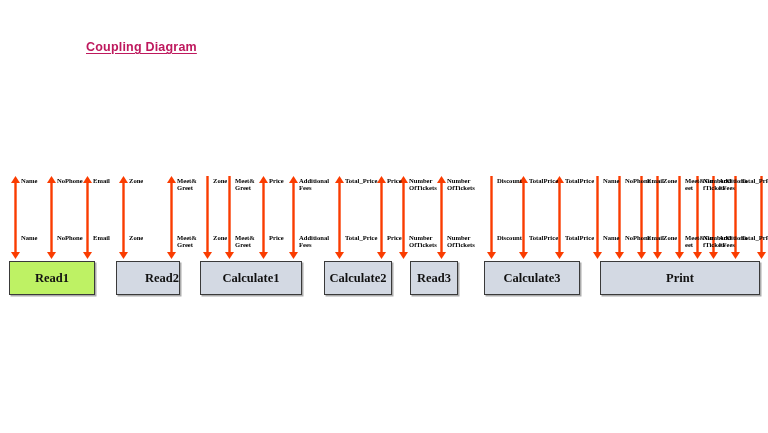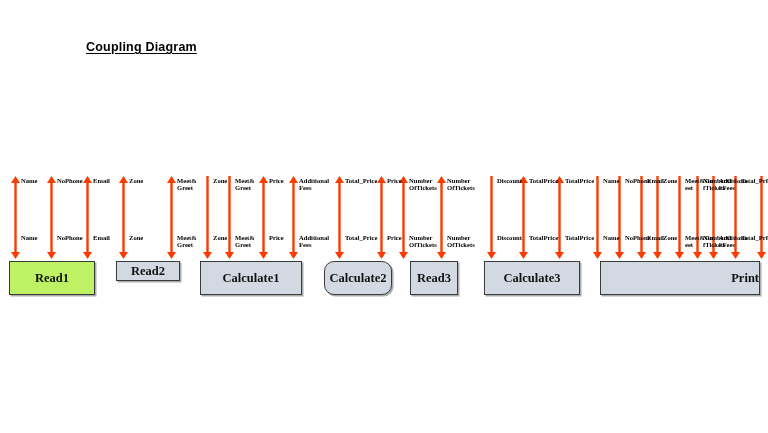--- a/index.html
+++ b/index.html
@@ -23,21 +23,21 @@
   }
   
   #diagram-title {
     position: absolute;
     left: 86px;
     top: 40px;
     font-family: "Liberation Sans", "DejaVu Sans", sans-serif;
     font-size: 12.5px;
     font-weight: bold;
     letter-spacing: 0.2px;
-    color: #000000;
+    color: #be185d;
     text-decoration: underline;
     text-underline-offset: 2px;
     white-space: nowrap;
   }
   
   #controller-bar {
     position: absolute;
     left: 7px;
     top: 130px;
     width: 754px;
@@ -100,36 +100,36 @@
 
 <div id="canvas">
 
   <div id="diagram-title">Coupling Diagram</div>
 
 
   <div id="modules-layer">
       <div class="module-box" style="left: 9px; top: 261px; width: 86px; height: 34px; background: #bef264;">
         <span class="module-label">Read1</span>
       </div>
-      <div class="module-box" style="left: 116px; top: 261px; width: 64px; height: 20px; background: rgb(211, 217, 227);">
+      <div class="module-box" style="left: 116px; top: 261px; width: 64px; height: 34px; background: rgb(211, 217, 227); justify-content: flex-end;">
         <span class="module-label">Read2</span>
       </div>
       <div class="module-box" style="left: 200px; top: 261px; width: 102px; height: 34px; background: rgb(211, 217, 227);">
         <span class="module-label">Calculate1</span>
       </div>
-      <div class="module-box" style="left: 324px; top: 261px; width: 68px; height: 34px; background: rgb(211, 217, 227); border-radius: 10px;">
+      <div class="module-box" style="left: 324px; top: 261px; width: 68px; height: 34px; background: rgb(211, 217, 227);">
         <span class="module-label">Calculate2</span>
       </div>
       <div class="module-box" style="left: 410px; top: 261px; width: 48px; height: 34px; background: rgb(211, 217, 227);">
         <span class="module-label">Read3</span>
       </div>
       <div class="module-box" style="left: 484px; top: 261px; width: 96px; height: 34px; background: rgb(211, 217, 227);">
         <span class="module-label">Calculate3</span>
       </div>
-      <div class="module-box" style="left: 600px; top: 261px; width: 160px; height: 34px; background: rgb(211, 217, 227); justify-content: flex-end;">
+      <div class="module-box" style="left: 600px; top: 261px; width: 160px; height: 34px; background: rgb(211, 217, 227);">
         <span class="module-label">Print</span>
       </div>
     </div>
   <div id="arrows-layer">
       <div class="arrow" style="left: 10px; top: 176px; height: 83px;">
         <svg width="11" height="83" viewBox="0 0 11 83">
           <line x1="5.5" y1="7" x2="5.5" y2="76" stroke="#FA3C00" stroke-width="2.4"></line>
           <polygon points="5.5,0 1,7 10,7" fill="#FA3C00"></polygon>
           <polygon points="5.5,83 1,76 10,76" fill="#FA3C00"></polygon>
         </svg>

